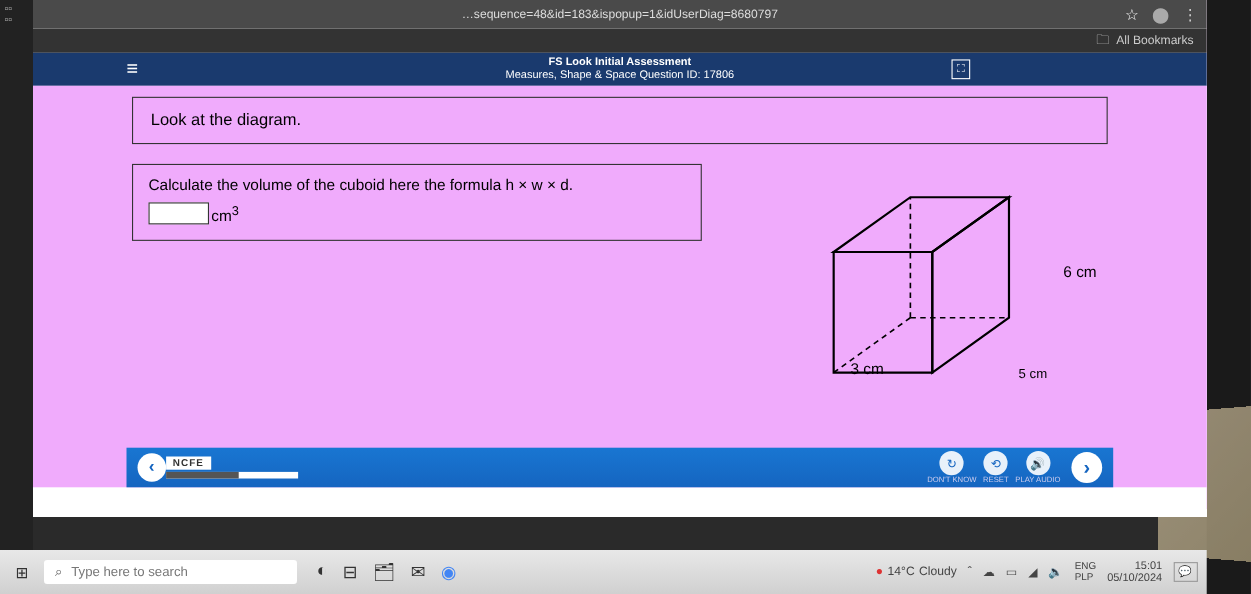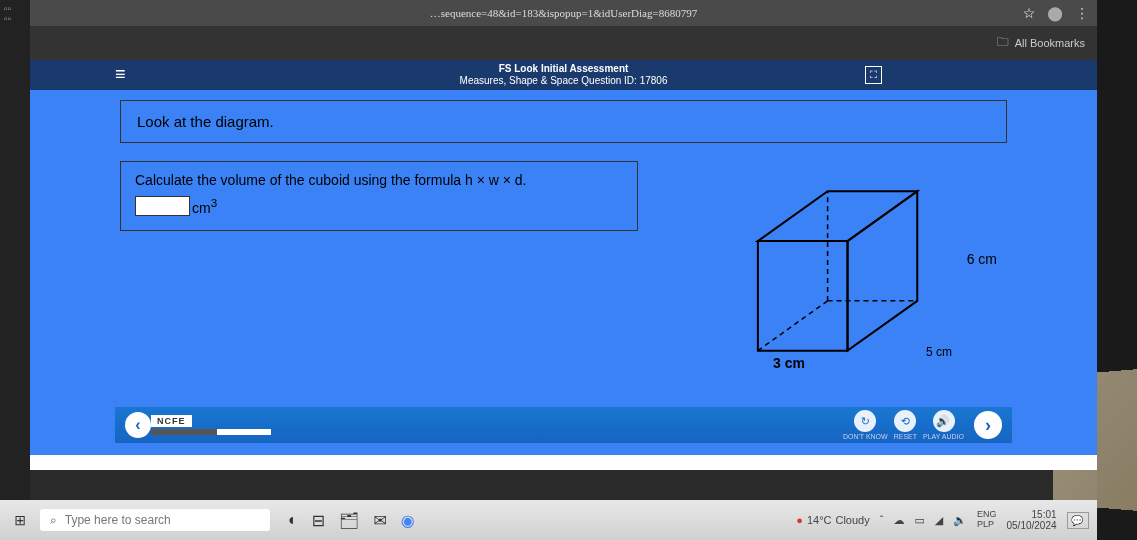--- a/index.html
+++ b/index.html
@@ -1,49 +1,49 @@
 <!DOCTYPE html>
 <html><head>
   <meta charset="utf-8">
   <style>
     * { margin: 0; padding: 0; box-sizing: border-box; font-family: Arial, sans-serif; }
     body { width: 1137px; height: 540px; background: #2a2a2a; position: relative; overflow: hidden; }
     
     .browser-area { position: absolute; top: 0; left: 30px; right: 40px; height: 470px; background: #fff; }
     
     .browser-top { height: 26px; background: #4a4a4a; color: #ddd; font-size: 11px; display: flex; align-items: center; justify-content: center; position: relative; }
-    .url-frag { position: absolute; left: 50%; transform: translateX(-50%); font-family: Liberation Serif, serif; }
+    .url-frag { position: absolute; left: 50%; transform: translateX(-50%); }
     .browser-icons { position: absolute; right: 8px; display: flex; gap: 12px; align-items: center; }
     .browser-icons span { cursor: pointer; }
     .star-icon { color: #fff; font-size: 14px; }
     .dot-icon { color: #aaa; font-size: 14px; }
     .menu-dots { color: #ccc; font-size: 14px; }
     
-    .bookmarks-bar { height: 34px; background: #333; color: #ccc; font-size: 11px; display: flex; align-items: center; justify-content: flex-end; padding-right: 12px; gap: 6px; }
+    .bookmarks-bar { height: 22px; background: #333; color: #ccc; font-size: 11px; display: flex; align-items: center; justify-content: flex-end; padding-right: 12px; gap: 6px; }
     .folder-icon::before { content: "🗀"; font-size: 12px; }
     
     .app-header { height: 30px; background: #1a3a6e; color: #fff; font-size: 10px; display: flex; align-items: center; justify-content: center; flex-direction: column; line-height: 1.2; position: relative; }
     .hamburger { position: absolute; left: 85px; top: 4px; color: #fff; font-size: 18px; cursor: pointer; }
     .screen-icon { position: absolute; right: 215px; padding: 2px 4px; border: 1px solid #fff; font-size: 10px; cursor: pointer; }
     
-    .content { background: #3b82f6; padding: 10px 90px 10px 90px; height: 365px; position: relative; }
+    .content { background: #f0abfc; padding: 10px 90px 10px 90px; height: 365px; position: relative; }
     
     .instruction-box { border: 1px solid #333; padding: 12px 16px; margin-bottom: 18px; font-size: 15px; }
     
     .main-area { display: flex; gap: 30px; }
     .question-box { border: 1px solid #333; padding: 10px 14px; font-size: 14px; width: 520px; height: 70px; }
     .question-box .prompt { margin-bottom: 8px; }
     .answer-row { display: flex; align-items: center; gap: 2px; }
     .answer-input { width: 55px; height: 20px; border: 1px solid #333; font-size: 13px; text-align: center; }
     
     .diagram { position: relative; width: 280px; height: 230px; margin-left: 60px; margin-top: -10px; }
     .diagram svg { width: 100%; height: 100%; }
     .label-h { position: absolute; right: 10px; top: 100px; font-size: 14px; }
     .label-w { position: absolute; right: 55px; bottom: 22px; font-size: 12px; }
-    .label-d { position: absolute; left: 45px; bottom: 10px; font-size: 14px; font-weight: bold; }
+    .label-d { position: absolute; left: 45px; bottom: 26px; font-size: 14px; }
     
     .footer-bar { position: absolute; bottom: 27px; left: 85px; right: 85px; height: 36px; background: linear-gradient(#1976d2, #1565c0); display: flex; align-items: center; padding: 0 10px; color: #fff; font-size: 9px; }
     .footer-bar .back-btn { width: 26px; height: 26px; border-radius: 50%; background: #fff; color: #1565c0; display: flex; align-items: center; justify-content: center; font-size: 16px; font-weight: bold; cursor: pointer; }
     .footer-bar .center { flex: 1; display: flex; flex-direction: column; align-items: flex-start; gap: 2px; }
     .footer-bar .logo { background: #fff; color: #333; padding: 1px 6px; font-weight: bold; font-size: 9px; letter-spacing: 1px; }
     .footer-bar .progress { width: 120px; height: 6px; background: #fff; position: relative; }
     .footer-bar .progress-fill { width: 55%; height: 100%; background: #555; }
     .footer-bar .right-controls { display: flex; align-items: center; gap: 6px; }
     .footer-bar .ctrl-btn { width: 22px; height: 22px; border-radius: 50%; background: rgba(255,255,255,0.9); color: #1565c0; display: flex; align-items: center; justify-content: center; font-size: 11px; cursor: pointer; }
     .footer-bar .ctrl-lbl { font-size: 7px; color: #cce; }
@@ -97,21 +97,21 @@
     <span class="screen-icon">⛶</span>
   </div>
 
   <div class="content">
     <div class="instruction-box">
       <span>Look at the diagram.</span>
     </div>
 
     <div class="main-area">
       <div class="question-box">
-        <div class="prompt">Calculate the volume of the cuboid using the formula h × w × d.</div>
+        <div class="prompt">Calculate the volume of the cuboid here the formula h × w × d.</div>
         <div class="answer-row">
           <input class="answer-input" value="" style="">
           <span><span>cm</span><sup>3</sup></span>
         </div>
       </div>
 
       <div class="diagram">
         <svg viewBox="0 0 280 230">
           <g stroke="#000" stroke-width="2" fill="none">
             <polygon points="30,90 120,90 120,200 30,200"></polygon>

